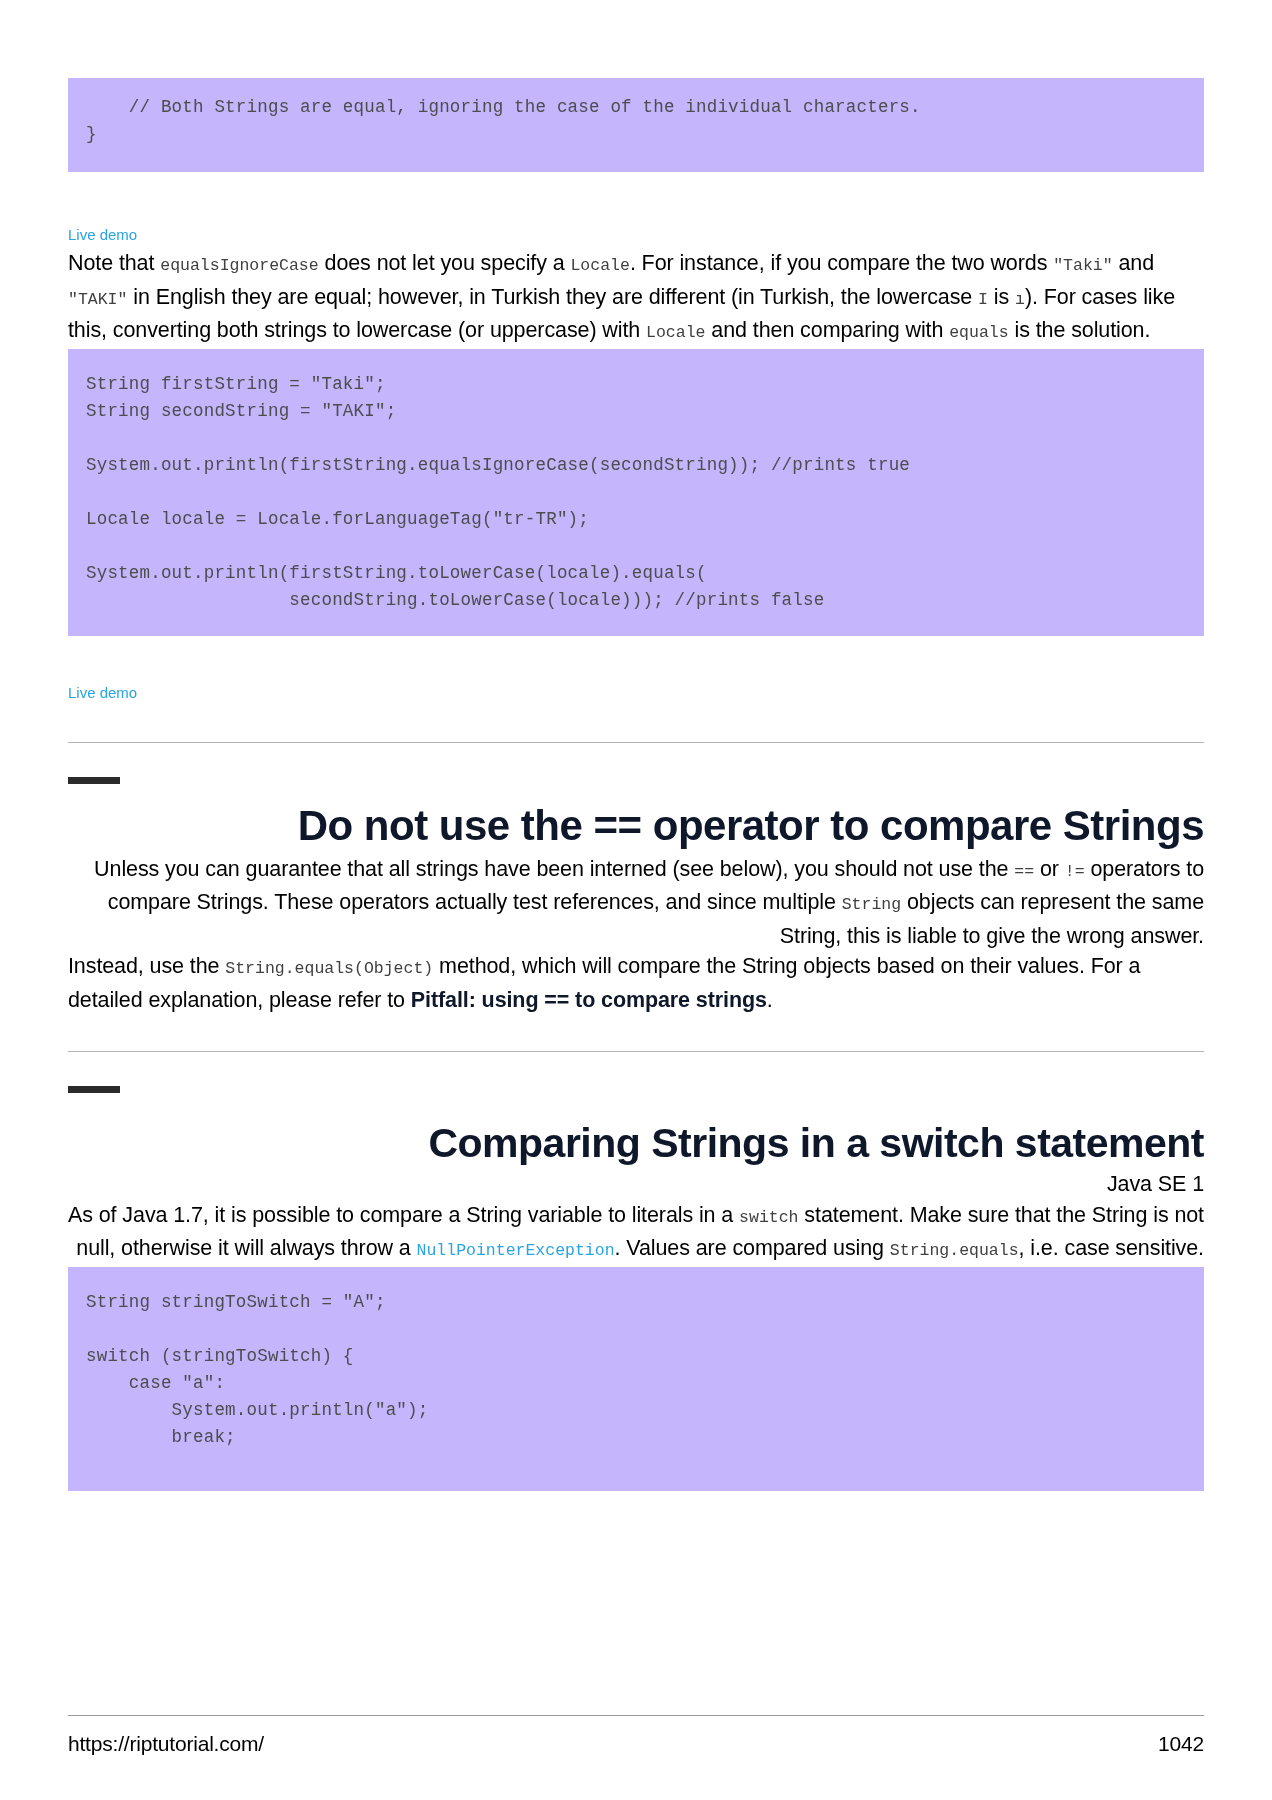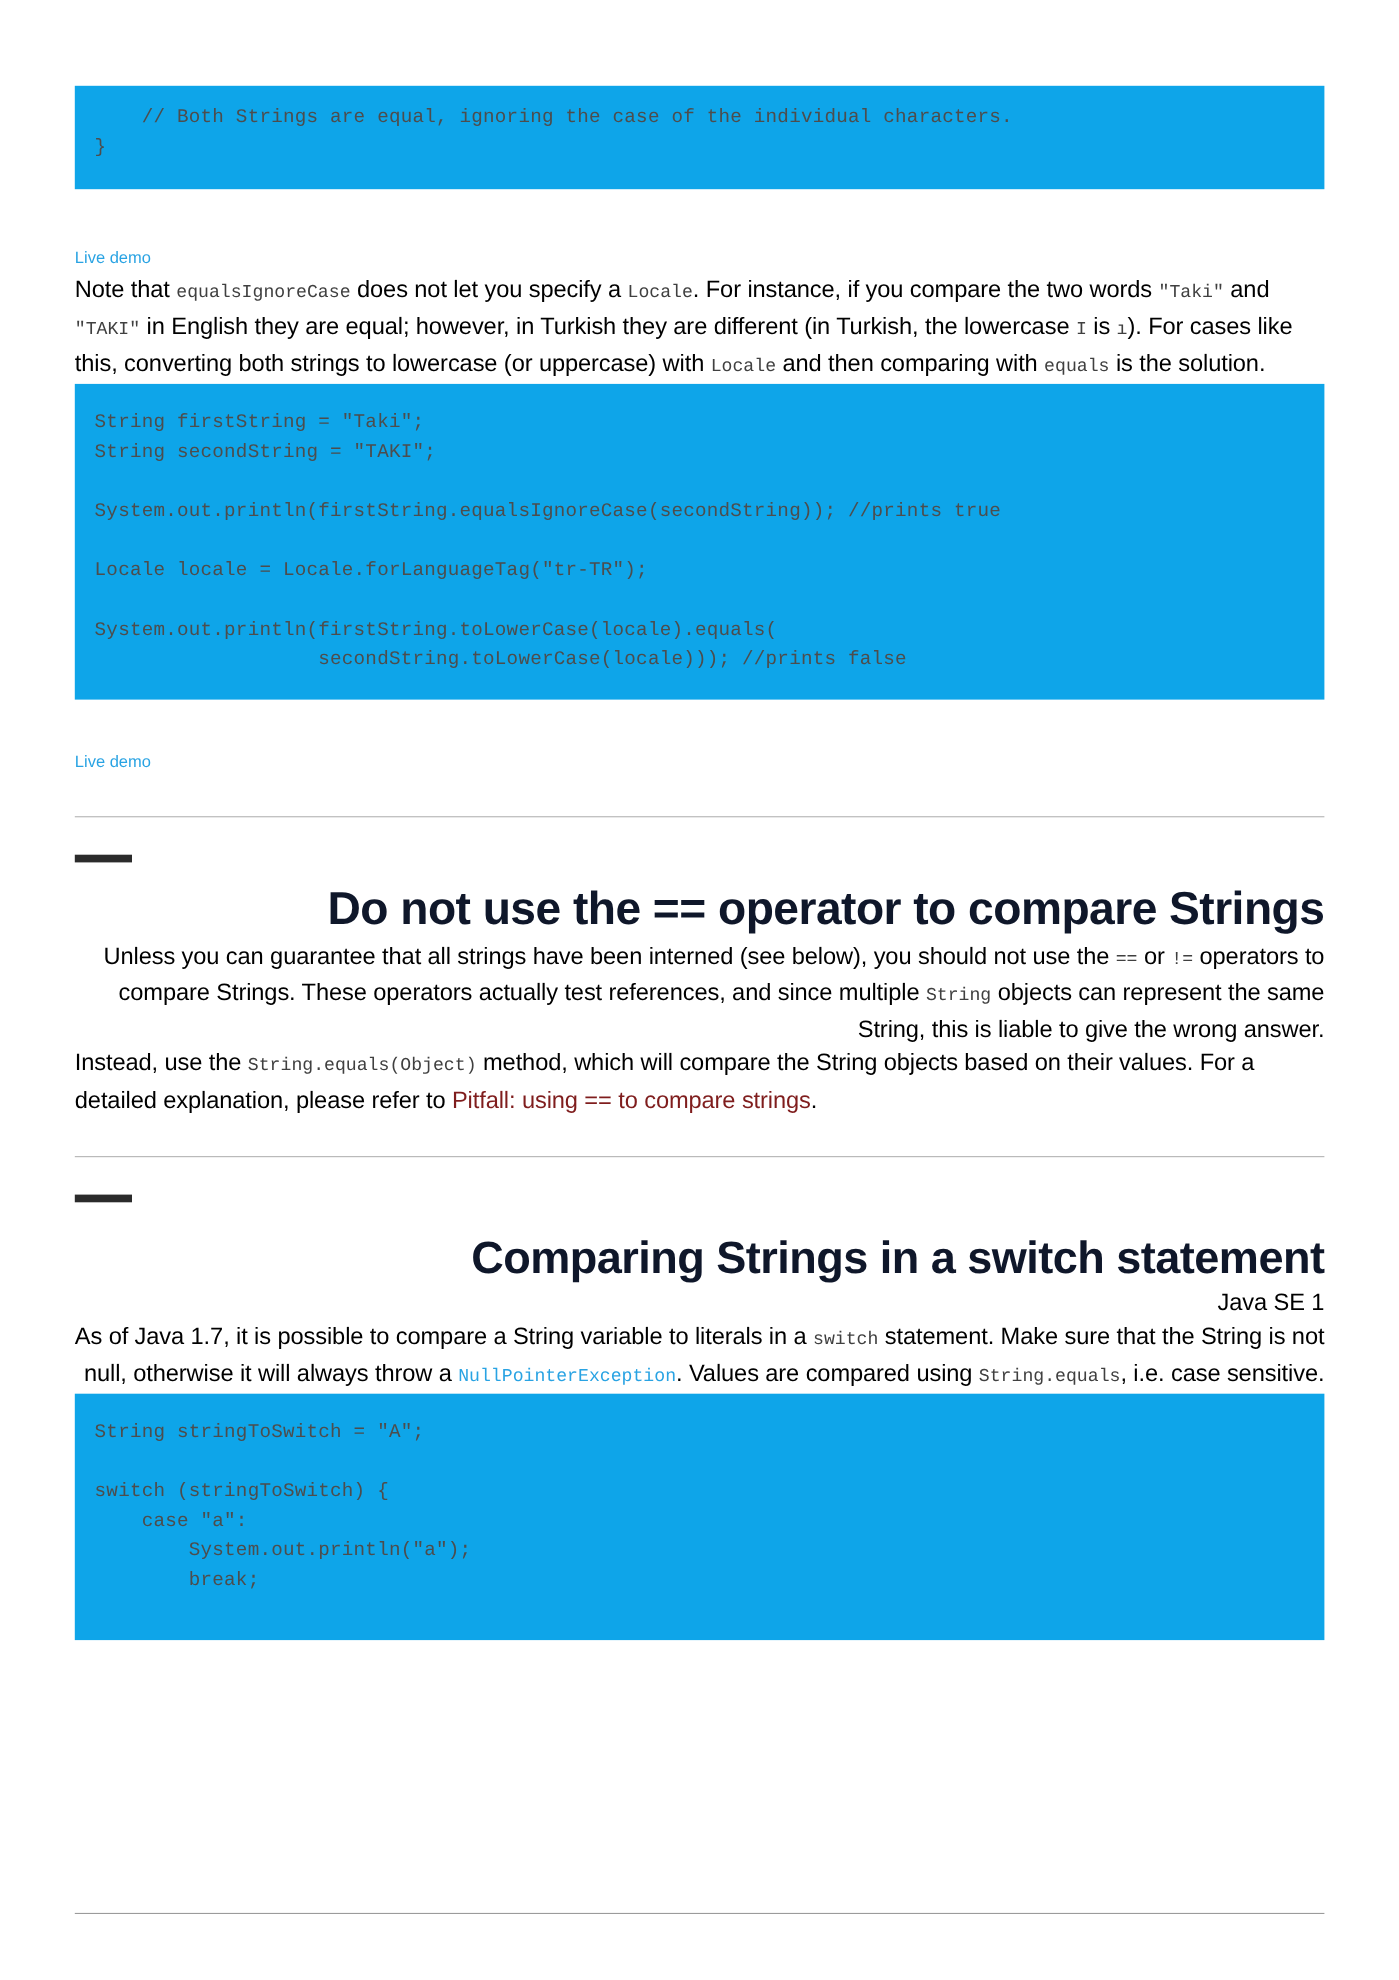--- a/index.html
+++ b/index.html
@@ -17,38 +17,39 @@
     position: absolute;
     left: 0; top: 0;
     width: 1272px;
     height: 1800px;
     padding: 0 68px;
   }
   .content { padding-top: 78px; }
 
   
   .codeblock {
-    background: #0ea5e9;
+    background: #c4b5fd;
     font-family: "Liberation Mono", "DejaVu Sans Mono", monospace;
     font-size: 17.5px;
     line-height: 27px;
     color: #4d4d4d;
     padding: 18px 0 18px 18px;
     white-space: pre;
     margin: 0;
     letter-spacing: 0.2px;
   }
   .codeblock.first { padding-top: 16px; padding-bottom: 24px; }
   .codeblock.mid   { padding: 22px 0 22px 18px; }
   .codeblock.last  { padding: 22px 0 40px 18px; }
 
   
   .link {
-    color: #7f1d1d;
+    color: #0f172a;
     text-decoration: none;
+    font-weight: bold;
   }
   .livedemo {
     display: block;
     color: #29a3e3;
     font-size: 15px;
     line-height: 26px;
     text-decoration: none;
   }
   .ld1 { margin: 50px 0 0 0; }
   .ld2 { margin: 44px 0 0 0; }
@@ -168,14 +169,18 @@
 
 switch (stringToSwitch) {
     case "a":
         System.out.println("a");
         break;</pre>
 
   </div>
 
   <div class="footer">
     <hr>
+    <div class="footer-row">
+      <span class="footer-url">https://riptutorial.com/</span>
+      <span class="footer-page">1042</span>
+    </div>
   </div>
 </div>
 
 </body></html>

